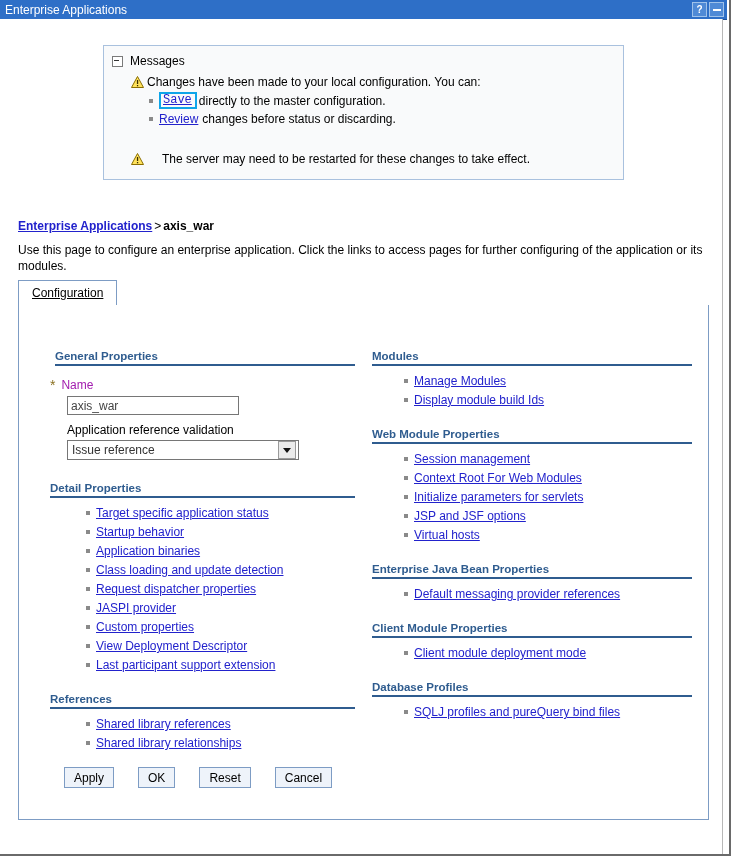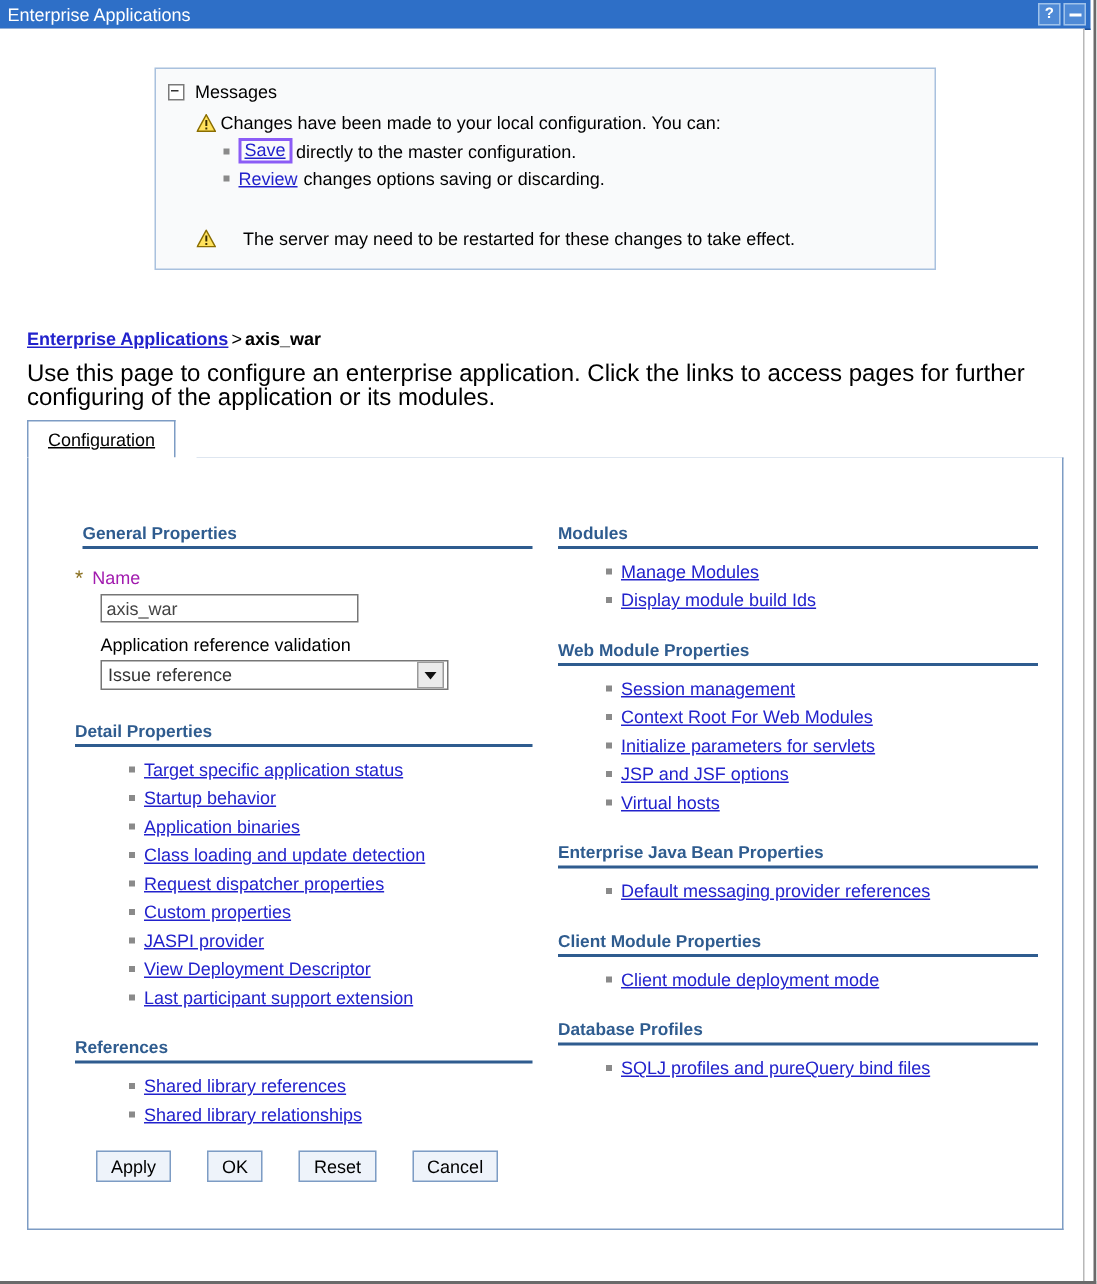--- a/index.html
+++ b/index.html
@@ -75,36 +75,36 @@
   }
   .msg-text{font-size:12px;line-height:14px;}
   .msg-ul{list-style:none;margin:3px 0 0 0;padding:0 0 0 45px;}
   .msg-li{display:flex;align-items:center;margin-top:2px;line-height:16px;}
   .sq-bullet{
     width:4px;height:4px;background:#8a8a8a;display:inline-block;
     margin-right:6px;flex:0 0 auto;
   }
   a.lnk{color:#2222cc;text-decoration:underline;cursor:pointer;}
   .save-hl{
-    border:2px solid #8b5cf6;padding:0px 3px 0px 2px;margin-right:2px;
-    display:inline-block;line-height:13px;
+    border:2px solid #0ea5e9;padding:0px 3px 0px 2px;margin-right:2px;
+    display:inline-block;line-height:13px;font-family:Liberation Mono, monospace;
   }
   .save-hl a{font-size:12px;}
   .msg-foot{
     display:flex;align-items:flex-start;gap:18px;
     padding-left:27px;margin-top:25px;
   }
   
   .breadcrumb{position:absolute;left:18px;top:200px;font-size:12px;font-weight:bold;}
   .breadcrumb a{color:#2222cc;text-decoration:underline;}
   .breadcrumb .sep{color:#000;font-weight:normal;padding:0 2px;}
   .breadcrumb .cur{color:#000;}
   .page-desc{
     position:absolute;left:18px;top:223px;width:690px;
-    font-size:16px;line-height:16px;color:#000;
+    font-size:12px;line-height:16px;color:#000;
   }
   
   .tabs{position:absolute;left:18px;top:261px;width:691px;height:26px;}
   .tab{
     position:absolute;left:0;top:0;height:25px;
     padding:0 13px;display:flex;align-items:center;
     background:#ffffff;
     border:1px solid #7d9cc4;border-bottom:none;
     font-size:12px;color:#000;cursor:pointer;box-sizing:border-box;text-decoration:underline;
   }
@@ -204,21 +204,21 @@
 
       <ul class="msg-ul">
         <li class="msg-li">
           <span class="sq-bullet"></span>
           <span class="save-hl"><a class="lnk">Save</a></span>
           <span class="msg-text">directly to the master configuration.</span>
         </li>
         <li class="msg-li">
           <span class="sq-bullet"></span>
           <a class="lnk">Review</a>
-          <span class="msg-text" style="margin-left:4px;">changes options saving or discarding.</span>
+          <span class="msg-text" style="margin-left:4px;">changes before status or discarding.</span>
         </li>
       </ul>
 
       <div class="msg-foot">
         <span class="warn-ico">
           <svg width="13" height="12" viewBox="0 0 13 12">
             <polygon points="6.5,0.5 12.5,11.5 0.5,11.5" fill="#ffe25c" stroke="#8a6d00" stroke-width="1"></polygon>
             <rect x="5.9" y="4" width="1.3" height="4" fill="#3a2d00"></rect>
             <rect x="5.9" y="9" width="1.3" height="1.3" fill="#3a2d00"></rect>
           </svg>
@@ -277,25 +277,25 @@
           <li>
               <span class="sq-bullet"></span>
               <a class="lnk">Class loading and update detection</a>
             </li>
           <li>
               <span class="sq-bullet"></span>
               <a class="lnk">Request dispatcher properties</a>
             </li>
           <li>
               <span class="sq-bullet"></span>
+              <a class="lnk">JASPI provider</a>
+            </li>
+          <li>
+              <span class="sq-bullet"></span>
               <a class="lnk">Custom properties</a>
-            </li>
-          <li>
-              <span class="sq-bullet"></span>
-              <a class="lnk">JASPI provider</a>
             </li>
           <li>
               <span class="sq-bullet"></span>
               <a class="lnk">View Deployment Descriptor</a>
             </li>
           <li>
               <span class="sq-bullet"></span>
               <a class="lnk">Last participant support extension</a>
             </li>
         </ul>

